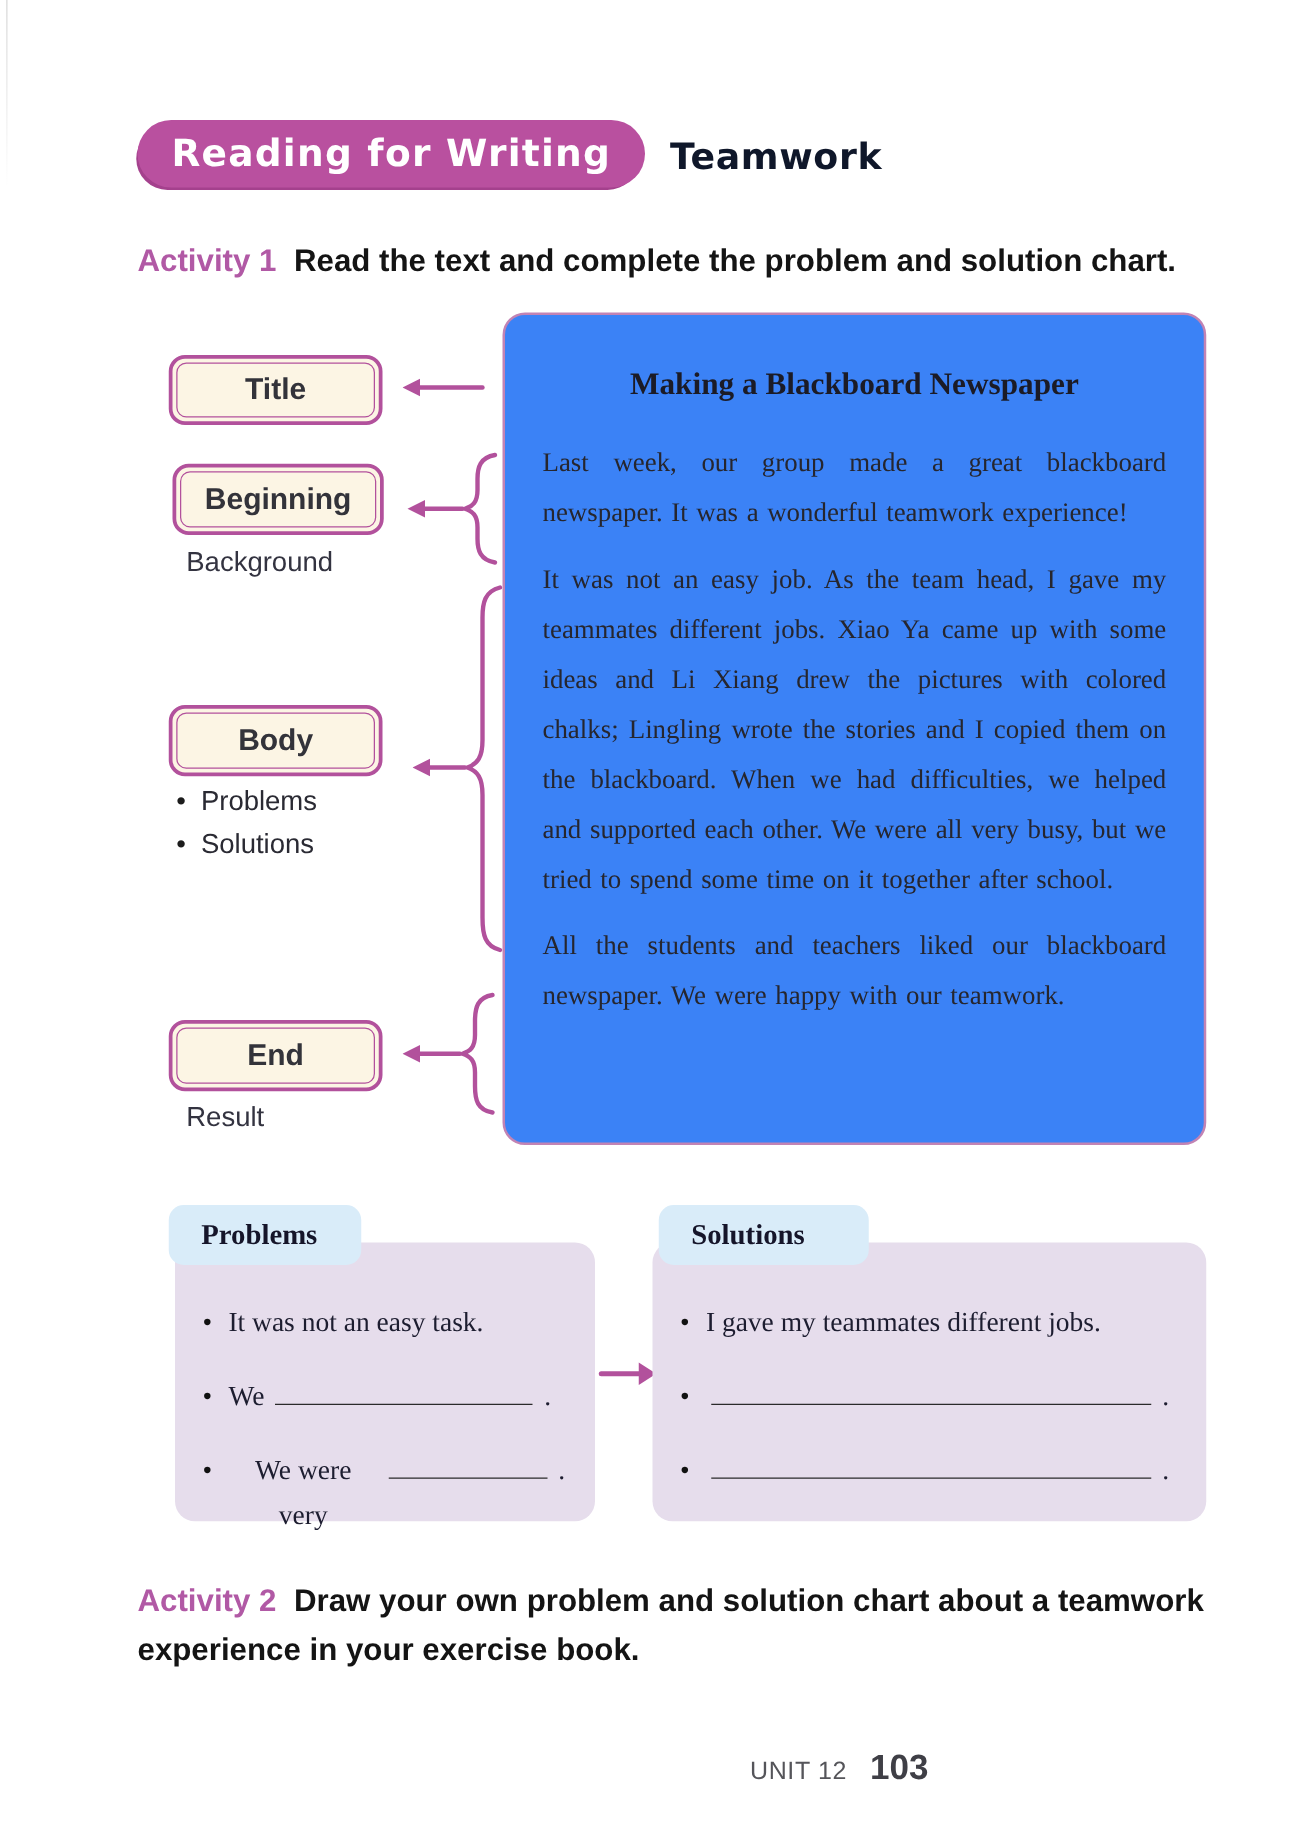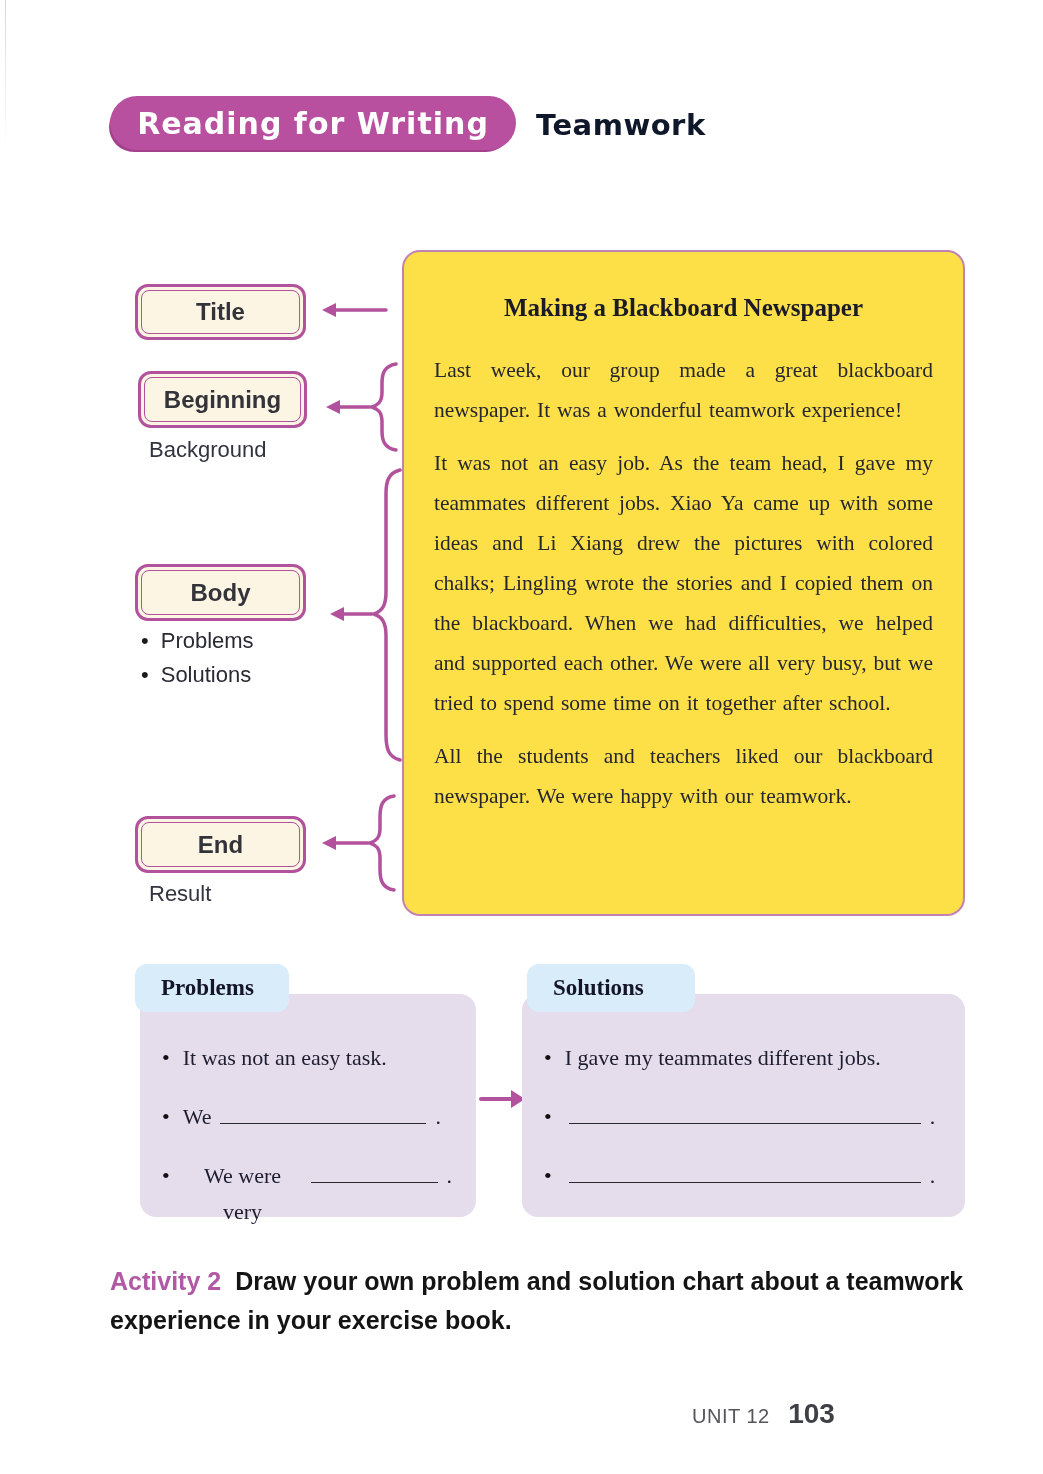--- a/index.html
+++ b/index.html
@@ -51,21 +51,21 @@
     width: 36px; height: 18px; background: #b2519c;
     border-radius: 18px 18px 0 0; z-index: -1;
   }
   .node-label { font-size: 24px; font-weight: 700; color: #33333a; }
   .side-note { position: absolute; font-size: 22px; color: #333340; }
   .side-bullet { position: absolute; font-size: 22px; color: #2a2a33; }
   .side-bullet::before { content: "•"; margin-right: 12px; color: #1c1c1c; }
   
   .passage {
     position: absolute; left: 402px; top: 250px; width: 563px; height: 666px;
-    background: #fde047; border: 2px solid #c283b4; border-radius: 18px;
+    background: #3b82f6; border: 2px solid #c283b4; border-radius: 18px;
     box-sizing: border-box; padding: 26px 30px 0 30px;
     font-family: "Liberation Serif", "DejaVu Serif", serif;
   }
   .passage-title {
     text-align: center; font-size: 25px; font-weight: 700; color: #1b1b26;
     margin: 16px 0 28px 0;
   }
   .passage p {
     font-size: 21.5px; line-height: 40px; color: #26262e;
     text-align: justify; word-spacing: 1.5px; margin: 0 0 13px 0;
@@ -92,37 +92,40 @@
   .panel-row { display: flex; align-items: baseline; margin-bottom: 23px; line-height: 36px; }
   .panel-row::before { content: "•"; margin-right: 13px; color: #111; }
   .blank { display: inline-block; border-bottom: 1.5px solid #2a2a2a; height: 1.05em; margin-left: 9px; }
   .blank-md { width: 206px; }
   .blank-sm { width: 128px; }
   .blank-lg { width: 352px; margin-left: 4px; }
   .suffix { margin-left: 9px; }
   
   .footer {
     position: absolute; left: 600px; top: 1398px; width: 385px;
-    text-align: center; box-sizing: border-box; padding-right: 58px;
+    text-align: left; box-sizing: border-box; padding-right: 58px;
     color: #55555a;
   }
   .footer-unit { font-size: 20px; letter-spacing: 0.5px; }
   .footer-page { font-size: 28px; font-weight: 600; color: #3f3f46; margin-left: 14px; }
 </style>
 </head>
 <body>
 
 <div class="page">
   <div class="scan-line"></div>
 
   <div class="banner">
     <span class="banner-text">Reading for Writing</span>
   </div>
   <div class="topic">Teamwork</div>
 
+  <div class="activity" style="top:190px;">
+    <span class="activity-label">Activity 1</span><span>Read the text and complete the problem and solution chart.</span>
+  </div>
 
   <div class="node" style="left:135px; top:284px; width:165px; height:50px;">
     <span class="node-label">Title</span>
   </div>
 
   <div class="node" style="left:138px; top:371px; width:163px; height:51px;">
     <span class="node-label">Beginning</span>
   </div>
   <div class="side-note" style="left:149px; top:437px;">Background</div>
 

